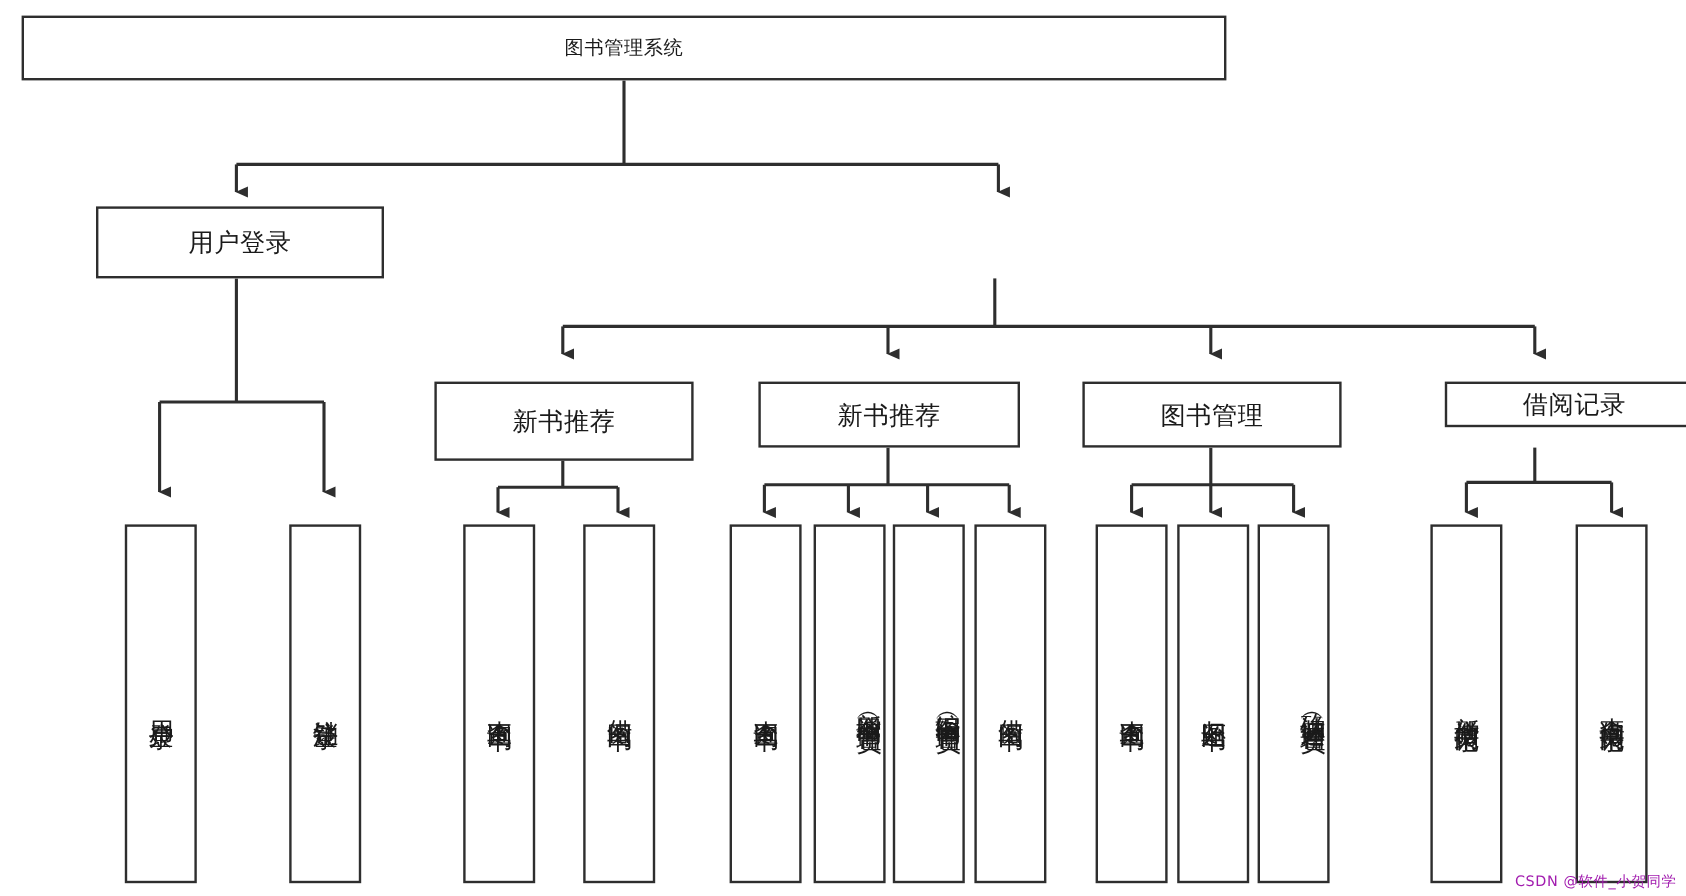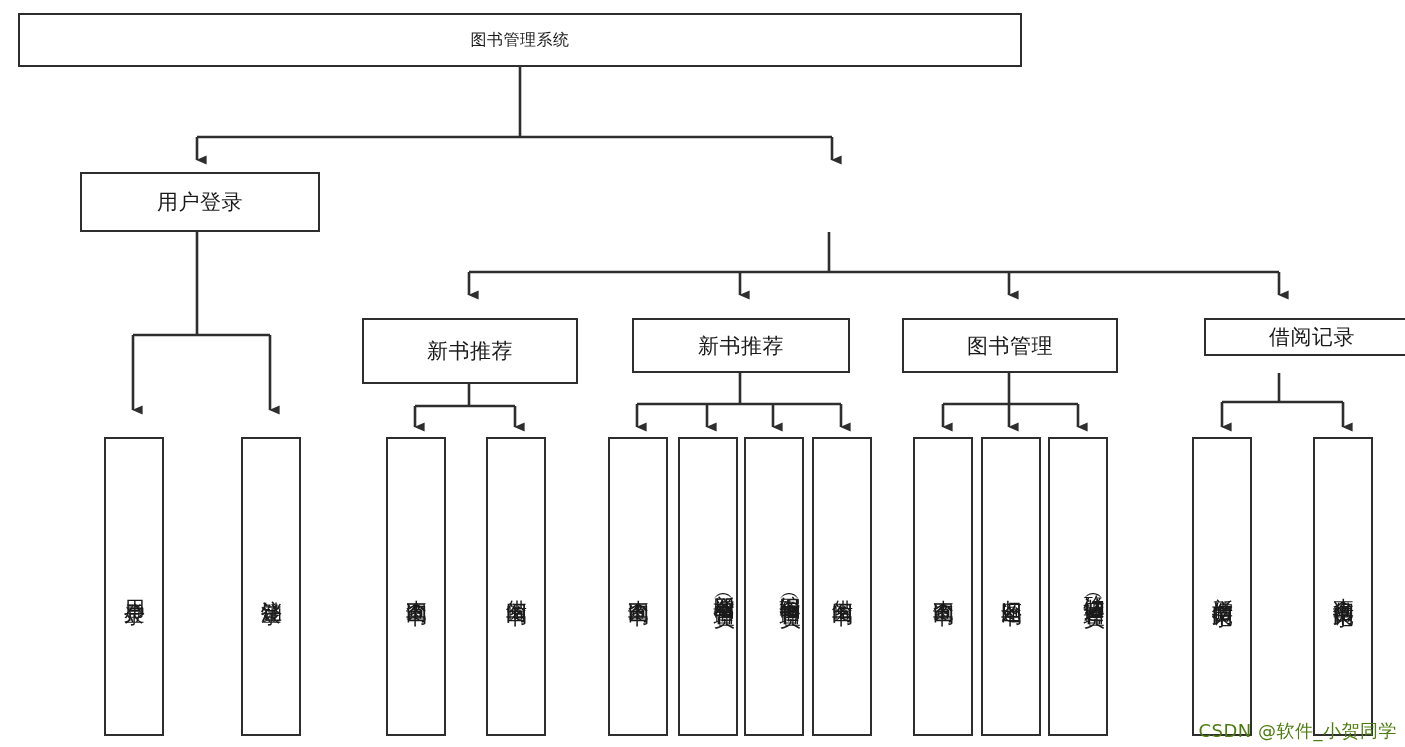--- a/index.html
+++ b/index.html
@@ -57,22 +57,22 @@
     white-space: normal;
     text-align: center;
   }
   .node.vert.tall .vlabel {
     align-self: flex-start;
   }
   .watermark {
     position: absolute;
     right: 8px;
     bottom: 4px;
-    font-size: 18px;
-    color: #4d7c0f;
+    font-size: 12px;
+    color: #a21caf;
     white-space: nowrap;
     letter-spacing: 0.5px;
   }
 </style>
 </head>
 <body>
 
 <div id="canvas">
 
   <svg class="connectors" viewBox="0 0 1405 747">

